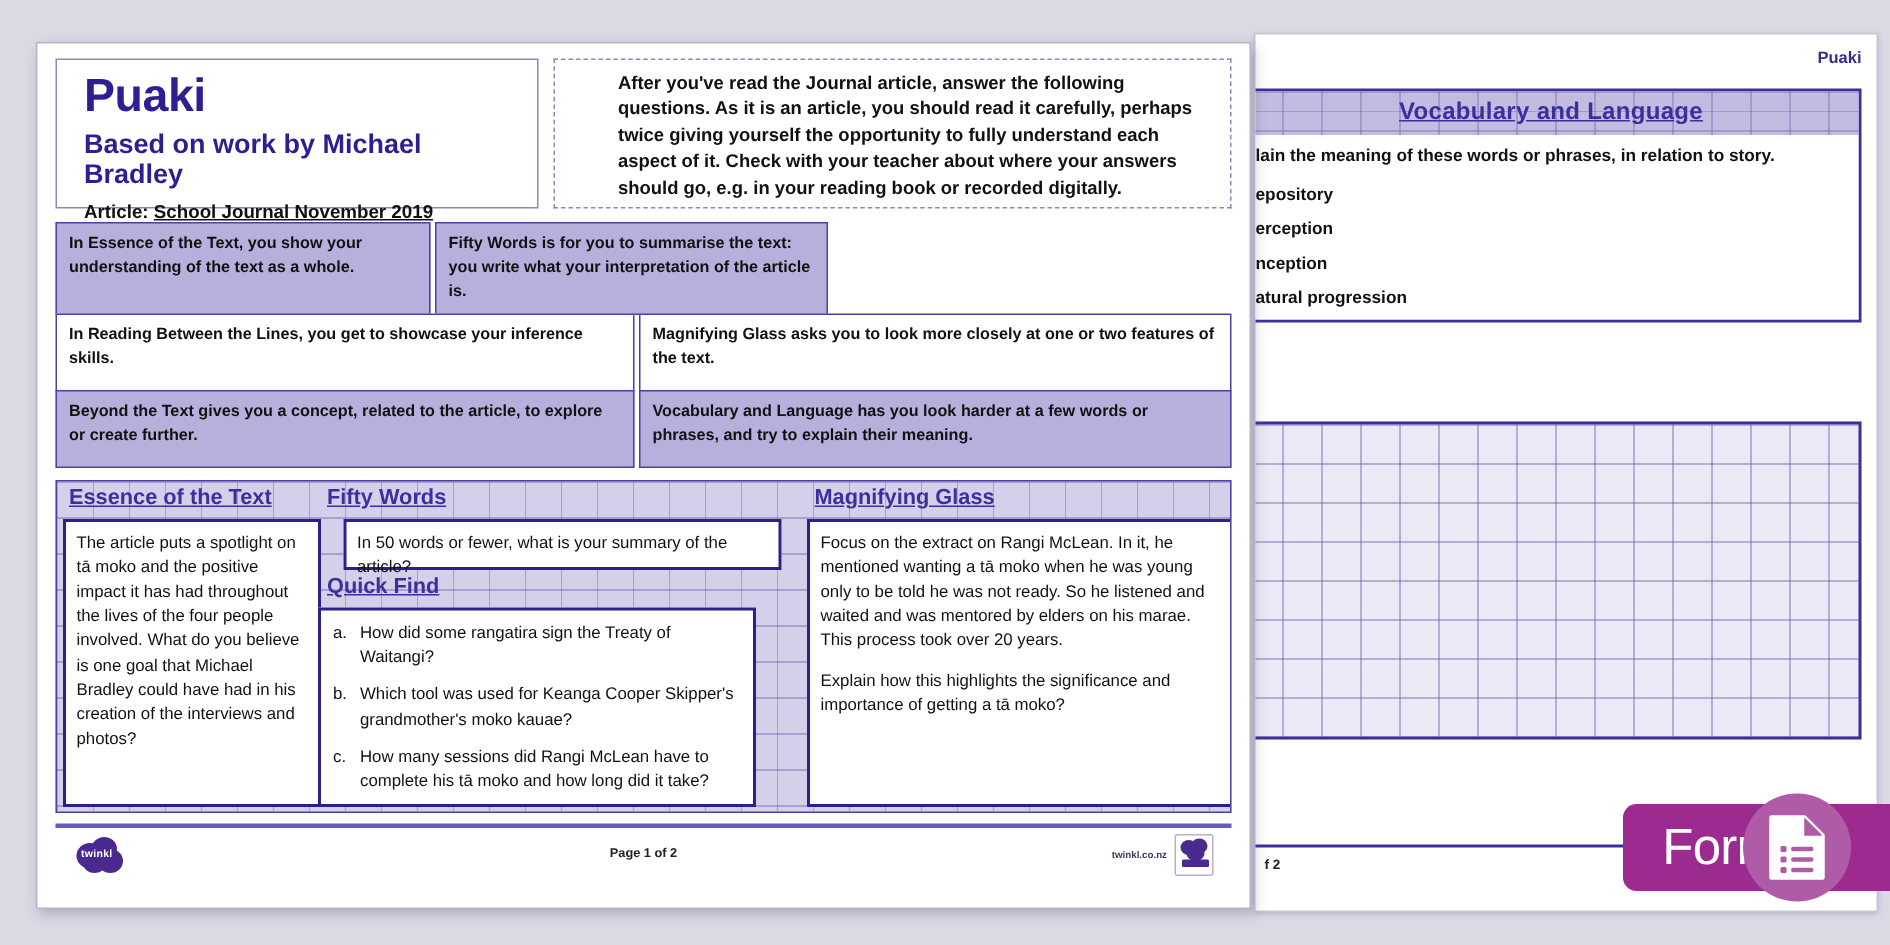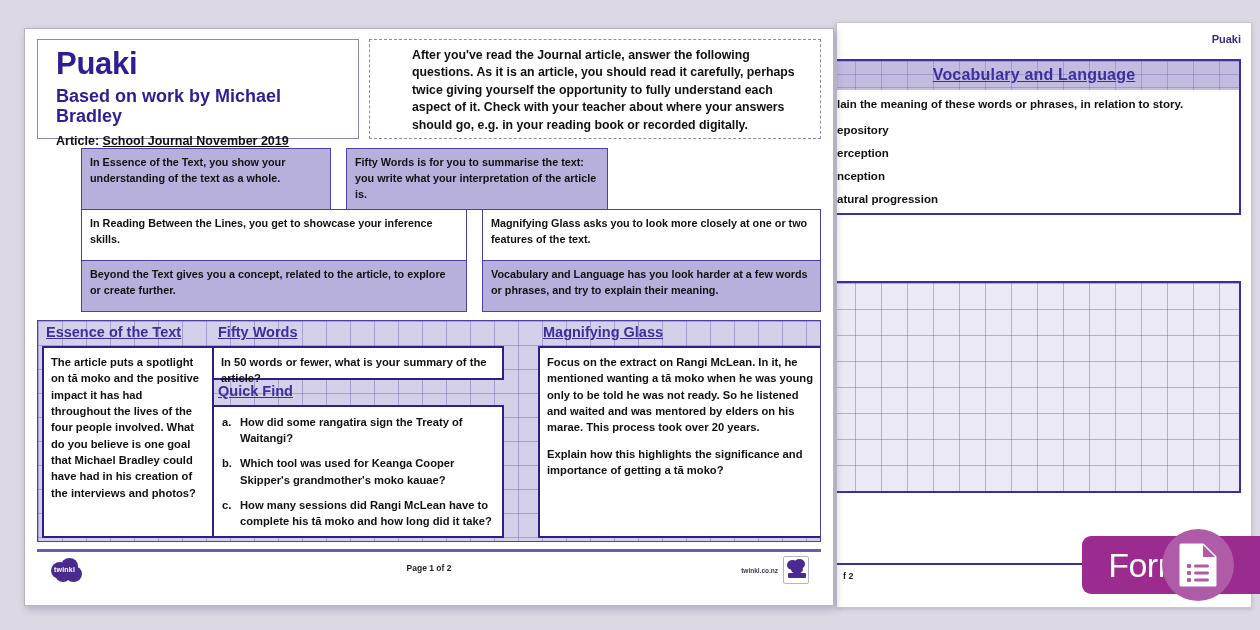--- a/index.html
+++ b/index.html
@@ -100,21 +100,21 @@
     border:1px dashed #8f87b5;
     background:#fff;
     padding:7px 9px;
   }
   .intro-text{
     font-size:12.3px; font-weight:bold; color:#111; line-height:1.42;margin-left:33px;
   }
 
   
   .desc-wrap{ margin-top:9px; }
-  .desc-row{ display:flex; gap:16px;margin-left:44px; }
+  .desc-row{ display:flex; gap:4px; }
   .desc-cell{
     border:1px solid #4b3fa8;
     padding:6px 8px;
     font-size:10.8px; font-weight:bold; color:#111; line-height:1.48;
     min-height:52px;
   }
   .desc-cell.purple{ background:#b8b0dc; }
   .desc-cell.white{ background:#ffffff; }
   .r1 .desc-cell:nth-child(1){ flex:0 0 250px; }
   .r1 .desc-cell:nth-child(2){ flex:0 0 262px; margin-left:-1px; }
@@ -147,24 +147,24 @@
   .h-essence{ left:8px; top:3px; }
   .h-fifty{ left:180px; top:3px; width:280px; }
   .h-magnify{ left:505px; top:3px; width:275px; }
   .h-quick{ left:180px; top:62px; width:280px; }
 
   .wbox{
     position:absolute;
     background:#ffffff;
     border:2px solid #2b2090;
     padding:6px 7px;
-    font-size:11.2px; font-weight:bold; color:#111; line-height:1.46;
+    font-size:11.2px; font-weight:normal; color:#111; line-height:1.46;
   }
   .b-essence{ left:4px; top:25px; width:172px; height:192px; }
-  .b-fifty{ left:174px; top:25px; width:292px; height:34px; }
+  .b-fifty{ left:191px; top:25px; width:292px; height:34px; }
   .b-quick{ left:174px; top:84px; width:292px; height:133px; padding:7px 8px; }
   .b-magnify{ left:500px; top:25px; width:288px; height:192px; }
 
   .qf-item{ display:flex; gap:6px; margin-bottom:9px; line-height:1.45; }
   .qf-item:last-child{ margin-bottom:0; }
   .qf-letter{ flex:0 0 12px; }
   .mg-p{ margin:0 0 10px 0; }
   .mg-p:last-child{ margin-bottom:0; }
 
   

